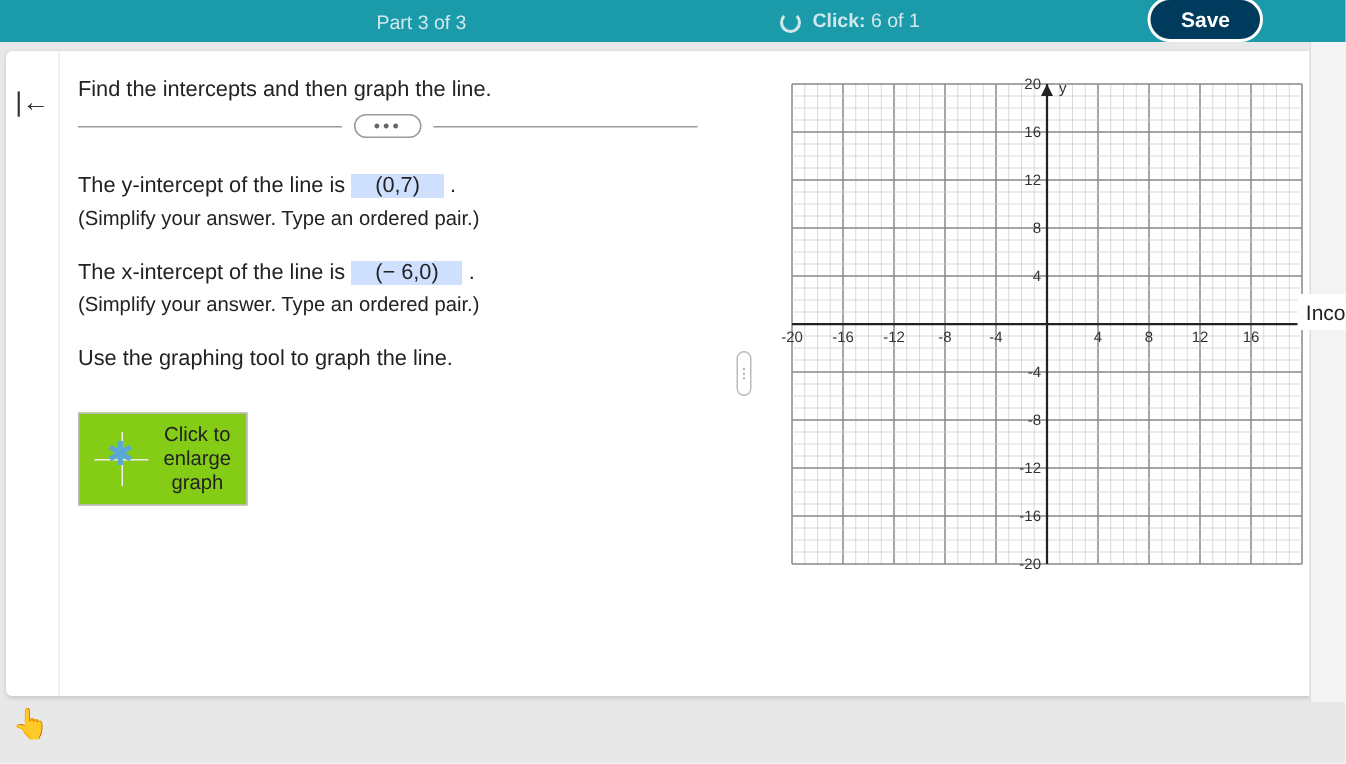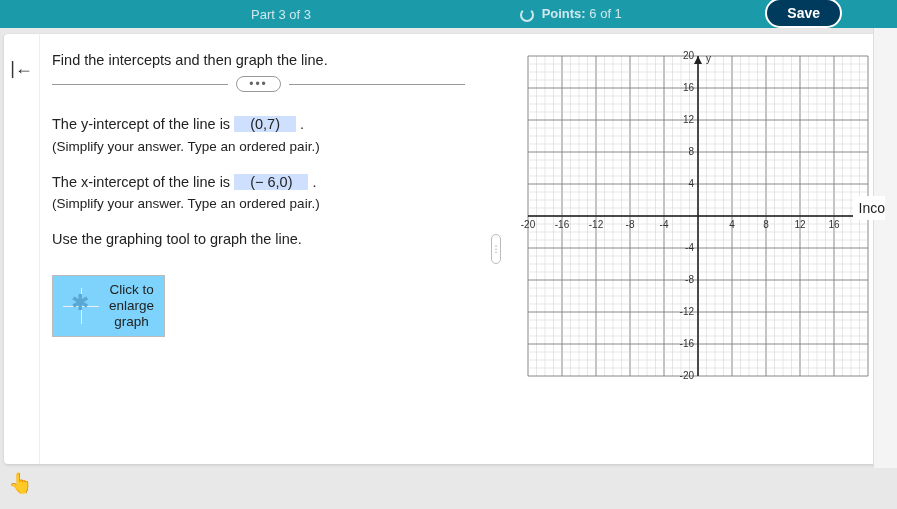--- a/index.html
+++ b/index.html
@@ -108,21 +108,21 @@
     padding: 0 16px;
   }
   .hint { font-size: 13.5px; }
   .enlarge-box {
     display: inline-flex;
     align-items: center;
     border: 1px solid #bbb;
     padding: 6px 10px;
     margin-top: 10px;
     cursor: pointer;
-    background: #7dd3fc;
+    background: #84cc16;
   }
   .enlarge-box .thumb {
     width: 36px; height: 36px;
     margin-right: 10px;
     position: relative;
     background: linear-gradient(#eee 0 0) center/100% 1px no-repeat,
                 linear-gradient(90deg,#eee 0 0) center/1px 100% no-repeat;
   }
   .enlarge-box .thumb::after {
     content: "✱";
@@ -162,42 +162,42 @@
   .right-strip {
     position: absolute;
     right: 0; top: 28px;
     width: 24px;
     height: 440px;
     background: #f4f4f4;
     border-left: 1px solid #ddd;
   }
   .inco-tag {
     position: absolute;
-    right: 12px;
+    right: 0;
     top: 196px;
     background: #fff;
     font-size: 14px;
     padding: 4px 0 4px 6px;
     color: #222;
   }
   .cursor-hand {
     position: absolute;
     left: 8px;
     bottom: 14px;
     font-size: 20px;
   }
 </style>
 </head>
 <body>
 
 <div class="top-bar">
   <span class="part">Part 3 of 3</span>
   <span class="points">
     <span class="reset-icon"></span>
-    <b>Points:</b>
+    <b>Click:</b>
     <span>6 of 1</span>
   </span>
   <button class="save-btn">Save</button>
 </div>
 
 <div class="main">
   <div class="left-rail">
     <span class="collapse-icon">|←</span>
   </div>
 

